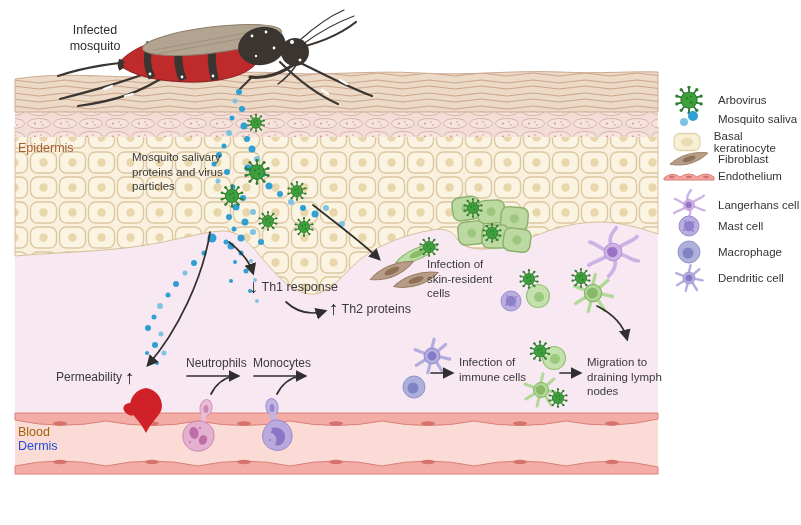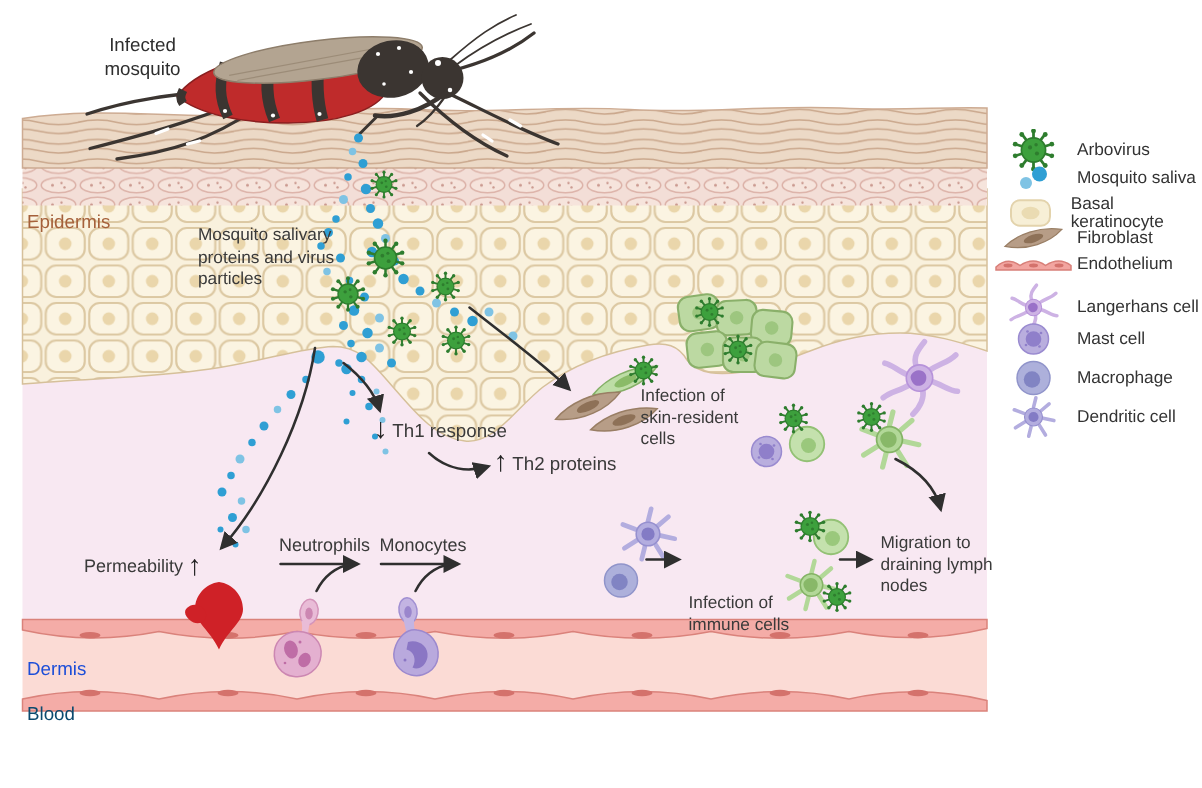--- a/index.html
+++ b/index.html
@@ -13,21 +13,21 @@
   #infected-mosquito{left:54px;top:22px;width:82px;text-align:center;font-size:12.5px;color:#2e2e2e;}
   #epidermis-lbl{left:18px;top:140px;}
   #salivary-lbl{left:132px;top:150px;width:118px;}
   #th1-lbl{left:249px;top:277px;}
   #th2-lbl{left:329px;top:299px;}
   #infskin-lbl{left:427px;top:257px;width:80px;}
   #perm-lbl{left:56px;top:368px;}
   #neut-lbl{left:186px;top:356px;}
   #mono-lbl{left:253px;top:356px;}
   #diff-lbl{left:321px;top:355px;width:102px;}
-  #infimm-lbl{left:459px;top:355px;width:74px;margin-top:40px;}
+  #infimm-lbl{left:459px;top:355px;width:74px;}
   #migr-lbl{left:587px;top:355px;width:76px;}
   #dermis-lbl{left:18px;top:395px;}
   #blood-lbl{left:18px;top:424px;}
   .legend-row{position:absolute;left:660px;z-index:3;display:flex;align-items:center;}
   .legend-icon{width:58px;display:flex;justify-content:center;align-items:center;}
   .legend-text{font-size:11.5px;color:#333;}
 </style>
 </head>
 <body>
 
@@ -428,21 +428,21 @@
 <div class="lbl hflex" id="perm-lbl">
   <span style="font-size:12px;">Permeability</span>
   <span class="arrowglyph">↑</span>
 </div>
 
 <div class="lbl" id="neut-lbl" style="font-size:12px;">Neutrophils</div>
 <div class="lbl" id="mono-lbl" style="font-size:12px;">Monocytes</div>
 <div class="lbl" id="infimm-lbl">Infection of immune cells</div>
 <div class="lbl" id="migr-lbl">Migration to draining lymph nodes</div>
 <div class="lbl big" id="dermis-lbl" style="color:#1d4ed8;margin-top:43px;">Dermis</div>
-<div class="lbl big" id="blood-lbl" style="color:#0c4a6e;margin-top:44px;">Blood</div>
+<div class="lbl big" id="blood-lbl" style="color:#a16207;">Blood</div>
 
 <div>
 
   <div class="legend-row" style="top:86px;">
     <span class="legend-icon">
       <svg width="30" height="28">
             <use href="#virus" transform="translate(15,14) scale(1.15)"></use>
           </svg>
     </span>
     <span class="legend-text">Arbovirus</span>

